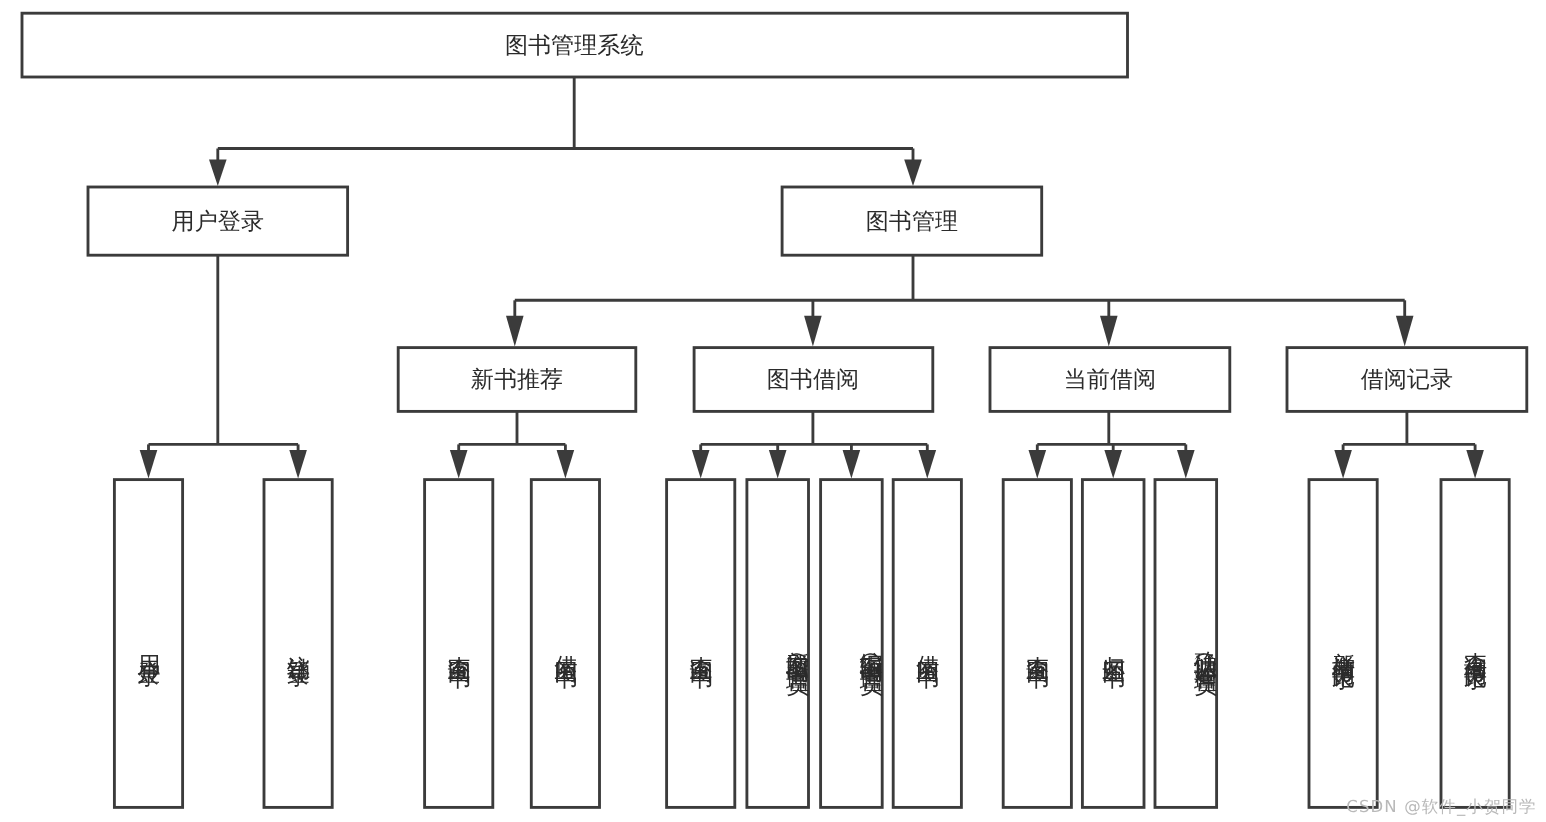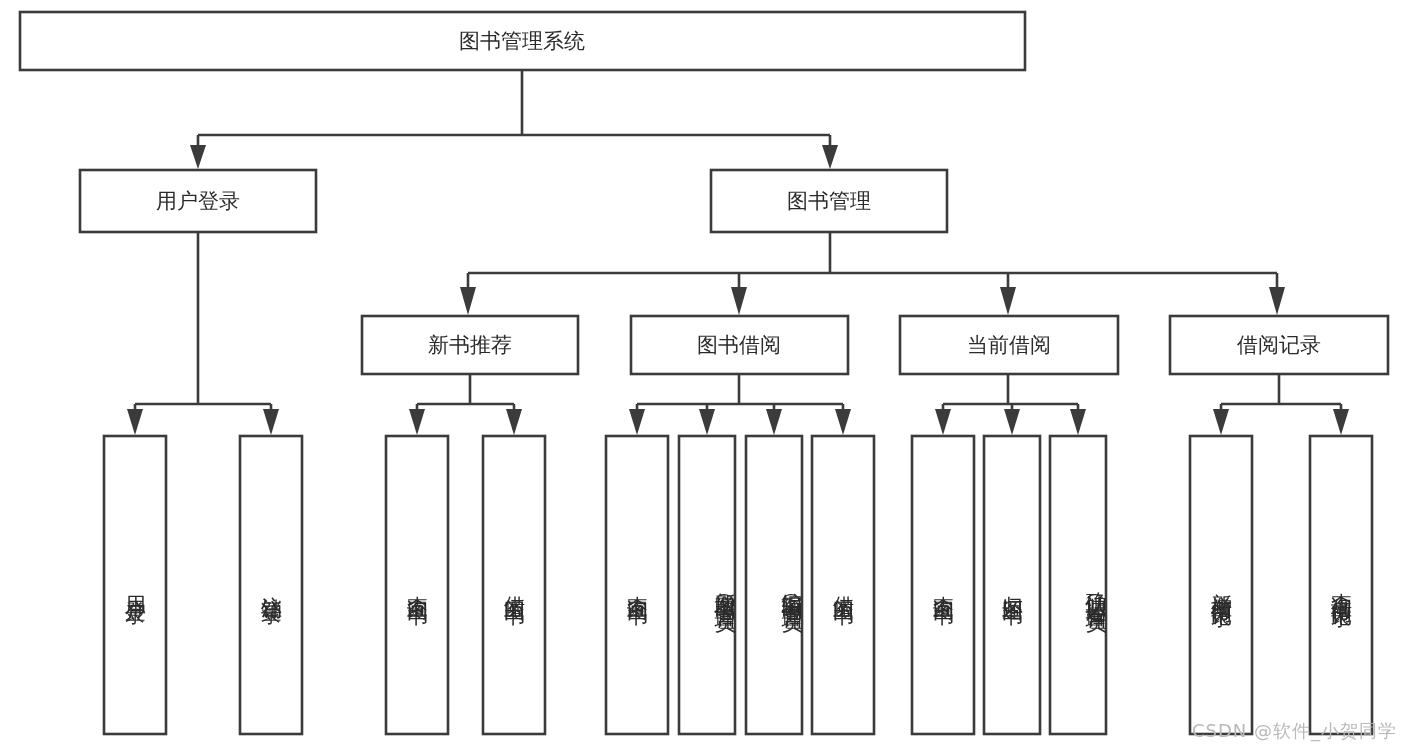--- a/index.html
+++ b/index.html
@@ -62,21 +62,21 @@
     align-items: center;
     justify-content: center;
     white-space: nowrap;
     pointer-events: none;
   }
   .watermark {
     position: absolute;
     right: 8px;
     bottom: 4px;
     font-family: "DejaVu Sans", "Liberation Sans", sans-serif;
-    font-size: 18px;
+    font-size: 15px;
     color: #b9b9b9;
     letter-spacing: 1px;
     user-select: none;
   }
 </style>
 </head>
 <body>
 
 <div id="diagram-root">
 

